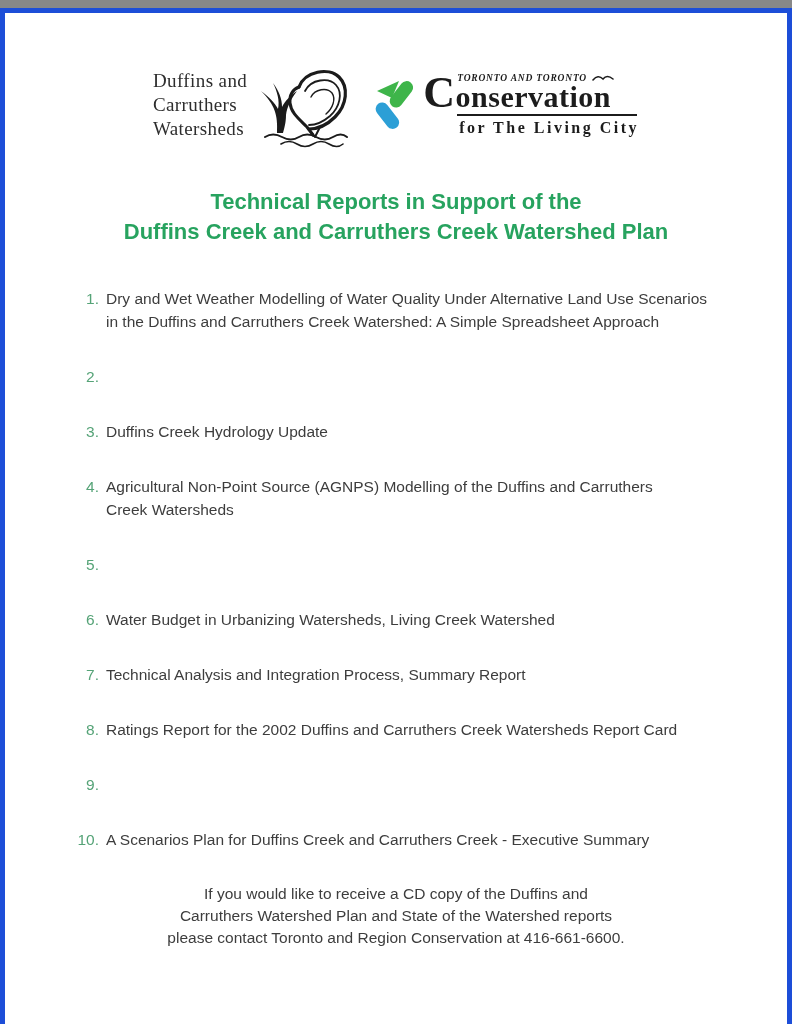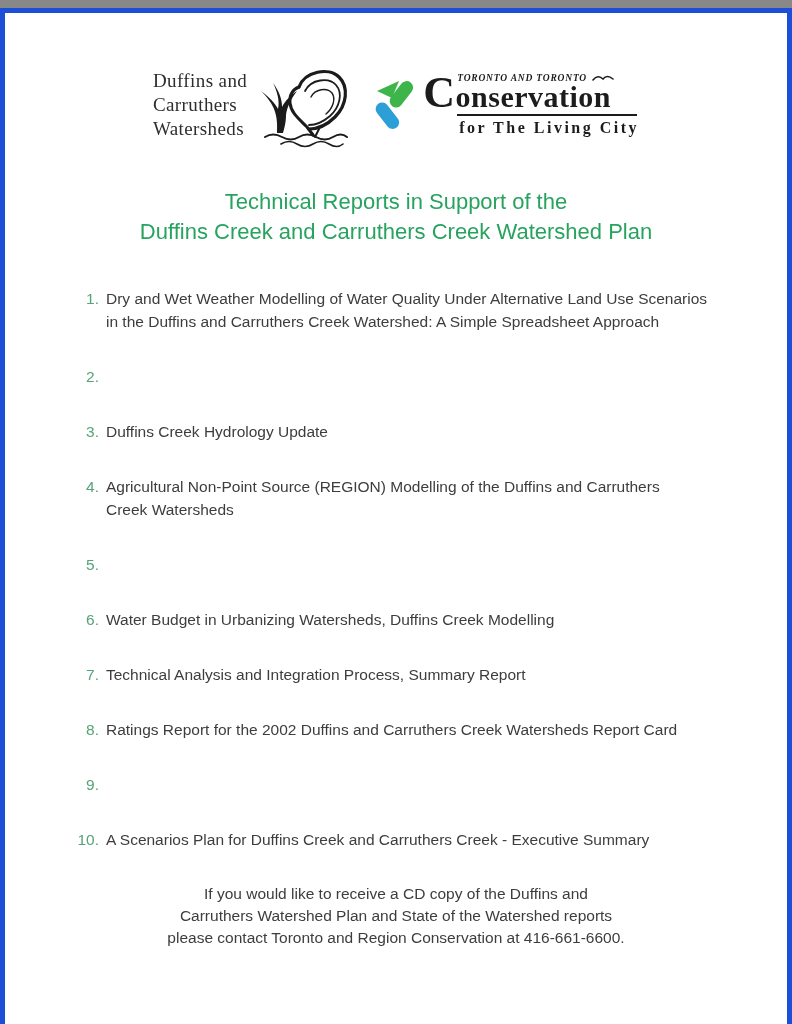--- a/index.html
+++ b/index.html
@@ -68,21 +68,21 @@
     font-size: 16px;
     letter-spacing: 2.5px;
     margin-left: 36px;
     color: #1c1c1c;
   }
 
   
   .title {
     margin-top: 38px;
     text-align: center;
-    font-weight: normal;
+    font-weight: bold;
     font-size: 22px;
     line-height: 30px;
   }
 
   
   .report-list { margin: 40px 48px 0 70px; }
   .report-item {
     display: flex;
     align-items: flex-start;
     margin-bottom: 32px;
@@ -168,29 +168,29 @@
     </div>
     <div class="report-item">
       <span class="report-num" style="color: rgb(85, 163, 119);">2.</span>
     </div>
     <div class="report-item">
       <span class="report-num" style="color: rgb(85, 163, 119);">3.</span>
       <span class="report-text">Duffins Creek Hydrology Update</span>
     </div>
     <div class="report-item">
       <span class="report-num" style="color: rgb(85, 163, 119);">4.</span>
-      <span class="report-text">Agricultural Non-Point Source (REGION) Modelling of the Duffins and Carruthers
+      <span class="report-text">Agricultural Non-Point Source (AGNPS) Modelling of the Duffins and Carruthers
 Creek Watersheds</span>
     </div>
     <div class="report-item">
       <span class="report-num" style="color: rgb(85, 163, 119);">5.</span>
     </div>
     <div class="report-item">
       <span class="report-num" style="color: rgb(85, 163, 119);">6.</span>
-      <span class="report-text">Water Budget in Urbanizing Watersheds, Duffins Creek Modelling</span>
+      <span class="report-text">Water Budget in Urbanizing Watersheds, Living Creek Watershed</span>
     </div>
     <div class="report-item">
       <span class="report-num" style="color: rgb(85, 163, 119);">7.</span>
       <span class="report-text">Technical Analysis and Integration Process, Summary Report</span>
     </div>
     <div class="report-item">
       <span class="report-num" style="color: rgb(85, 163, 119);">8.</span>
       <span class="report-text">Ratings Report for the 2002 Duffins and Carruthers Creek Watersheds Report Card</span>
     </div>
     <div class="report-item">

